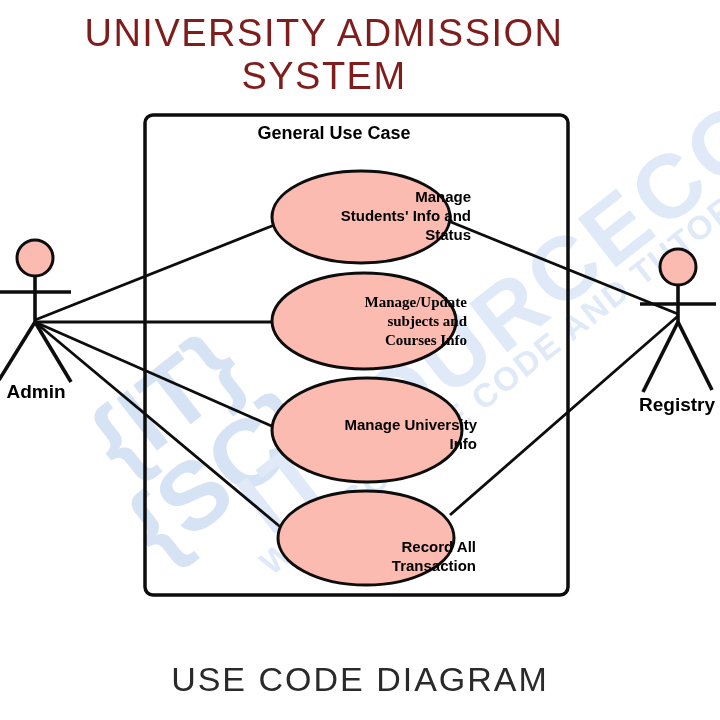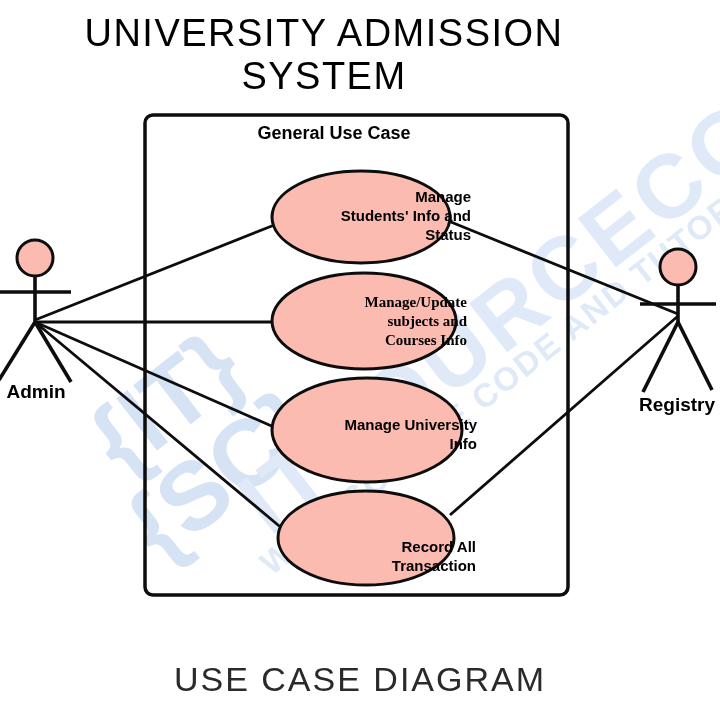--- a/index.html
+++ b/index.html
@@ -22,21 +22,21 @@
   
   svg.diagram { position:absolute; left:0; top:0; z-index:1; }
   .shape  { fill:var(--shape-fill); stroke:var(--stroke); stroke-width:3; }
   .frame  { fill:none; stroke:var(--stroke); stroke-width:3.5; }
   .edge   { stroke:var(--stroke); stroke-width:2.8; }
   .bone   { stroke:var(--stroke); stroke-width:3.6; }
   
   .txt { position:absolute; z-index:2; color:#000; }
   .page-title {
     left:0; width:648px; top:12px; text-align:center;
-    font-size:38px; font-weight:300; letter-spacing:1.5px; color:#000000;
+    font-size:38px; font-weight:300; letter-spacing:1.5px; color:#7f1d1d;
   }
   .page-subtitle {
     left:0; width:720px; top:660px; text-align:center;
     font-size:34px; font-weight:300; letter-spacing:2px; color:#2a2a2a;
   }
   .boundary-title {
     left:145px; width:378px; top:123px; text-align:center;
     font-size:18px; font-weight:bold;
   }
   .uc-label {
@@ -102,14 +102,14 @@
 subjects and
 Courses Info</div>
   <div class="txt uc-label" style="left:257px; top:416px;">Manage University
 Info</div>
   <div class="txt uc-label" style="left:256px; top:519px;margin-top:19px;">Record All
 Transaction</div>
 
   <div class="txt actor-label" style="left:-24px; top:381px;">Admin</div>
   <div class="txt actor-label" style="left:617px; top:394px;">Registry</div>
 
-  <div class="txt page-subtitle">USE CASE DIAGRAM</div>
+  <div class="txt page-subtitle">USE CODE DIAGRAM</div>
 </div>
 
 </body></html>

